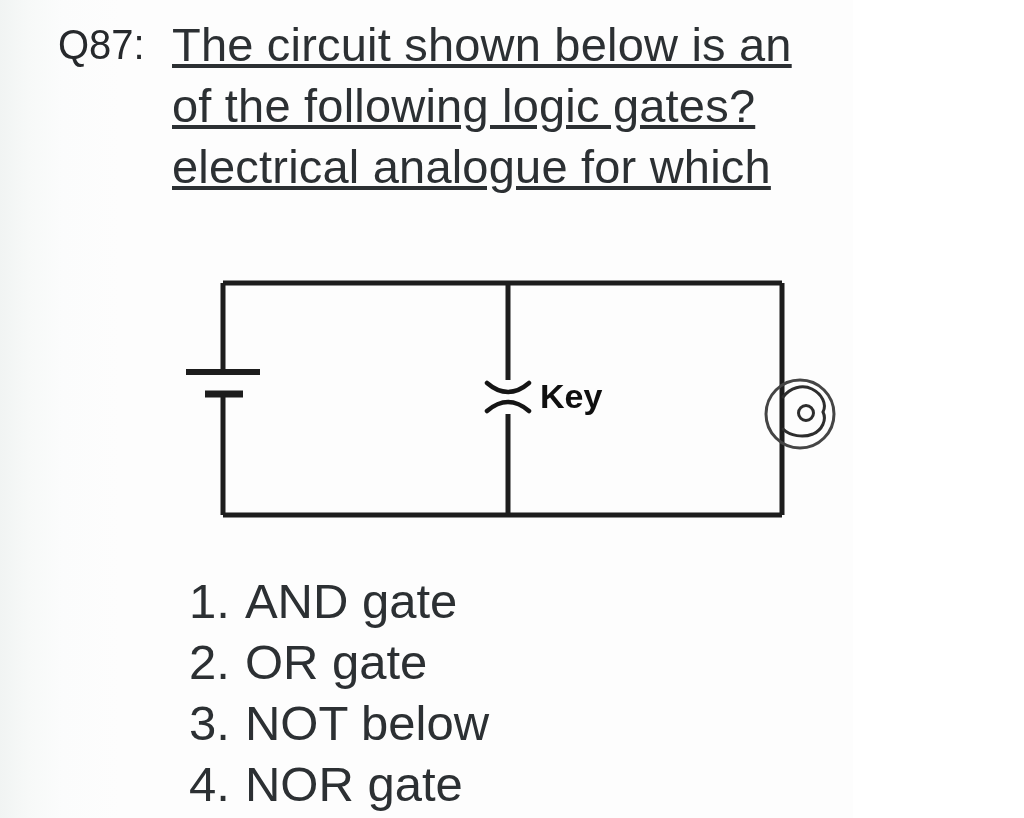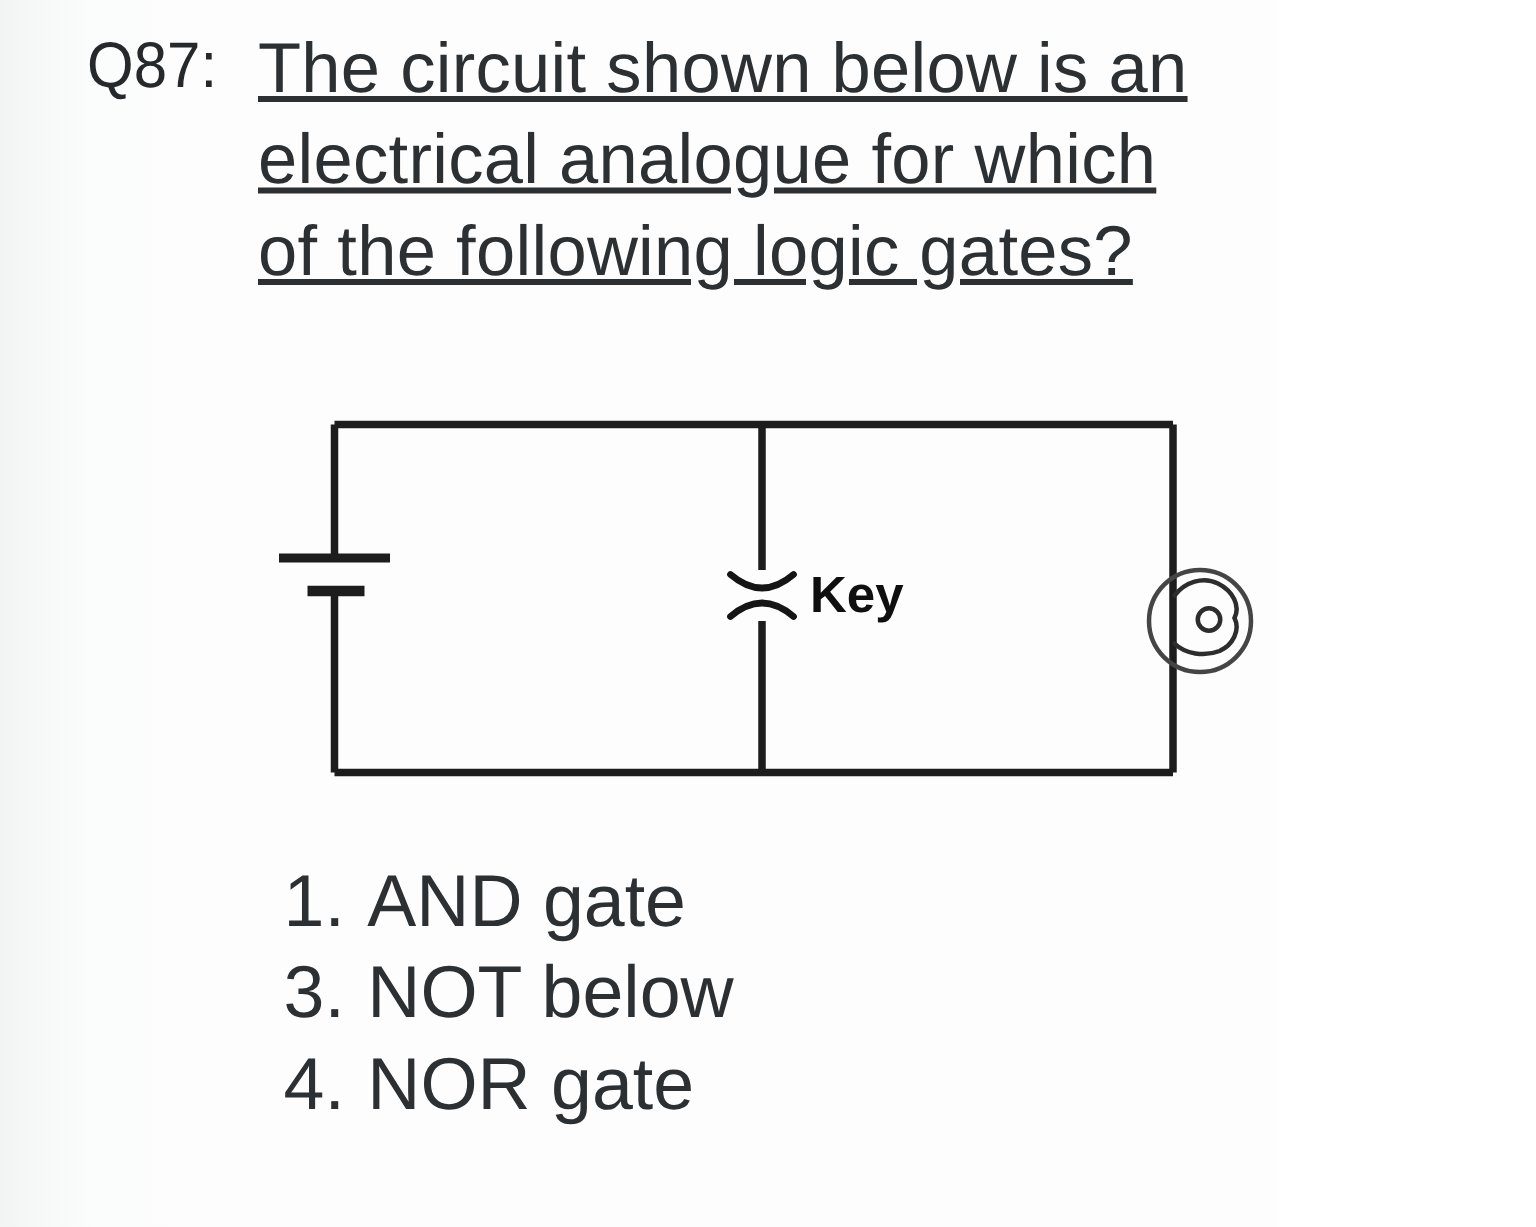--- a/index.html
+++ b/index.html
@@ -50,22 +50,22 @@
 </style>
 </head>
 <body>
 
 <div class="canvas">
 
   <div class="question-row">
     <span class="qnum">Q87:</span>
     <div class="qtext">
       <div>The circuit shown below is an</div>
+      <div>of the following logic gates?</div>
       <div>electrical analogue for which</div>
-      <div>of the following logic gates?</div>
     </div>
   </div>
 
   <button class="icon-btn bookmark-btn" aria-label="bookmark">
     <svg width="44" height="60" viewBox="0 0 44 60">
       <path d="M4 3 H40 V57 L22 41.5 L4 57 Z" fill="none" stroke="#141414" stroke-width="4.5" stroke-linejoin="round"></path>
     </svg>
   </button>
 
   <button class="icon-btn share-btn" aria-label="share">
@@ -104,20 +104,23 @@
       <path class="bulb-inner" d="M783 397 C790 388 802 384 812 389 C822 394 827 404 823 412 C827 420 822 430 813 434 C803 438 790 436 783 429"></path>
       <circle class="bulb-inner" cx="806" cy="413" r="7.5"></circle>
     </g>
   </svg>
 
   <ol class="options">
     <li>
       <span class="opt-num">1.</span><span>AND gate</span>
     </li>
     <li>
+      <span class="opt-num">2.</span><span>OR gate</span>
+    </li>
+    <li>
       <span class="opt-num">3.</span><span>NOT below</span>
     </li>
     <li>
       <span class="opt-num">4.</span><span>NOR gate</span>
     </li>
   </ol>
 
 </div>
 
 </body></html>

